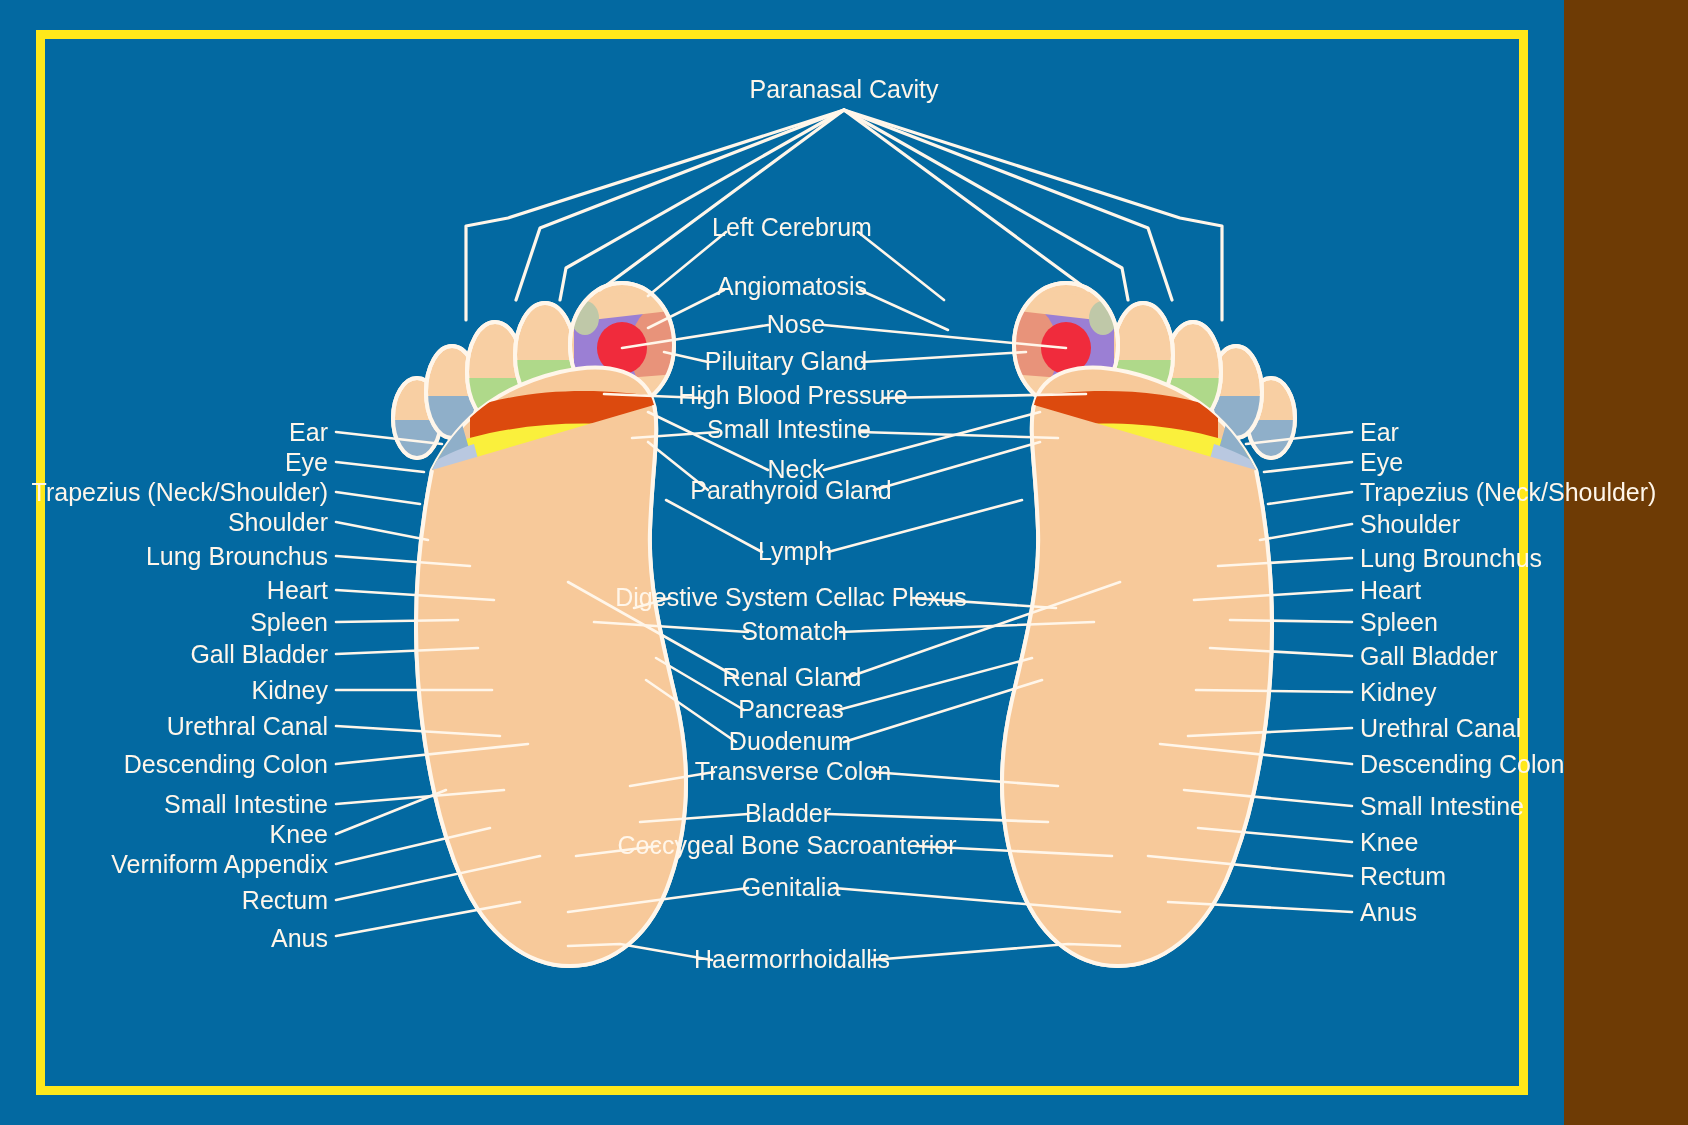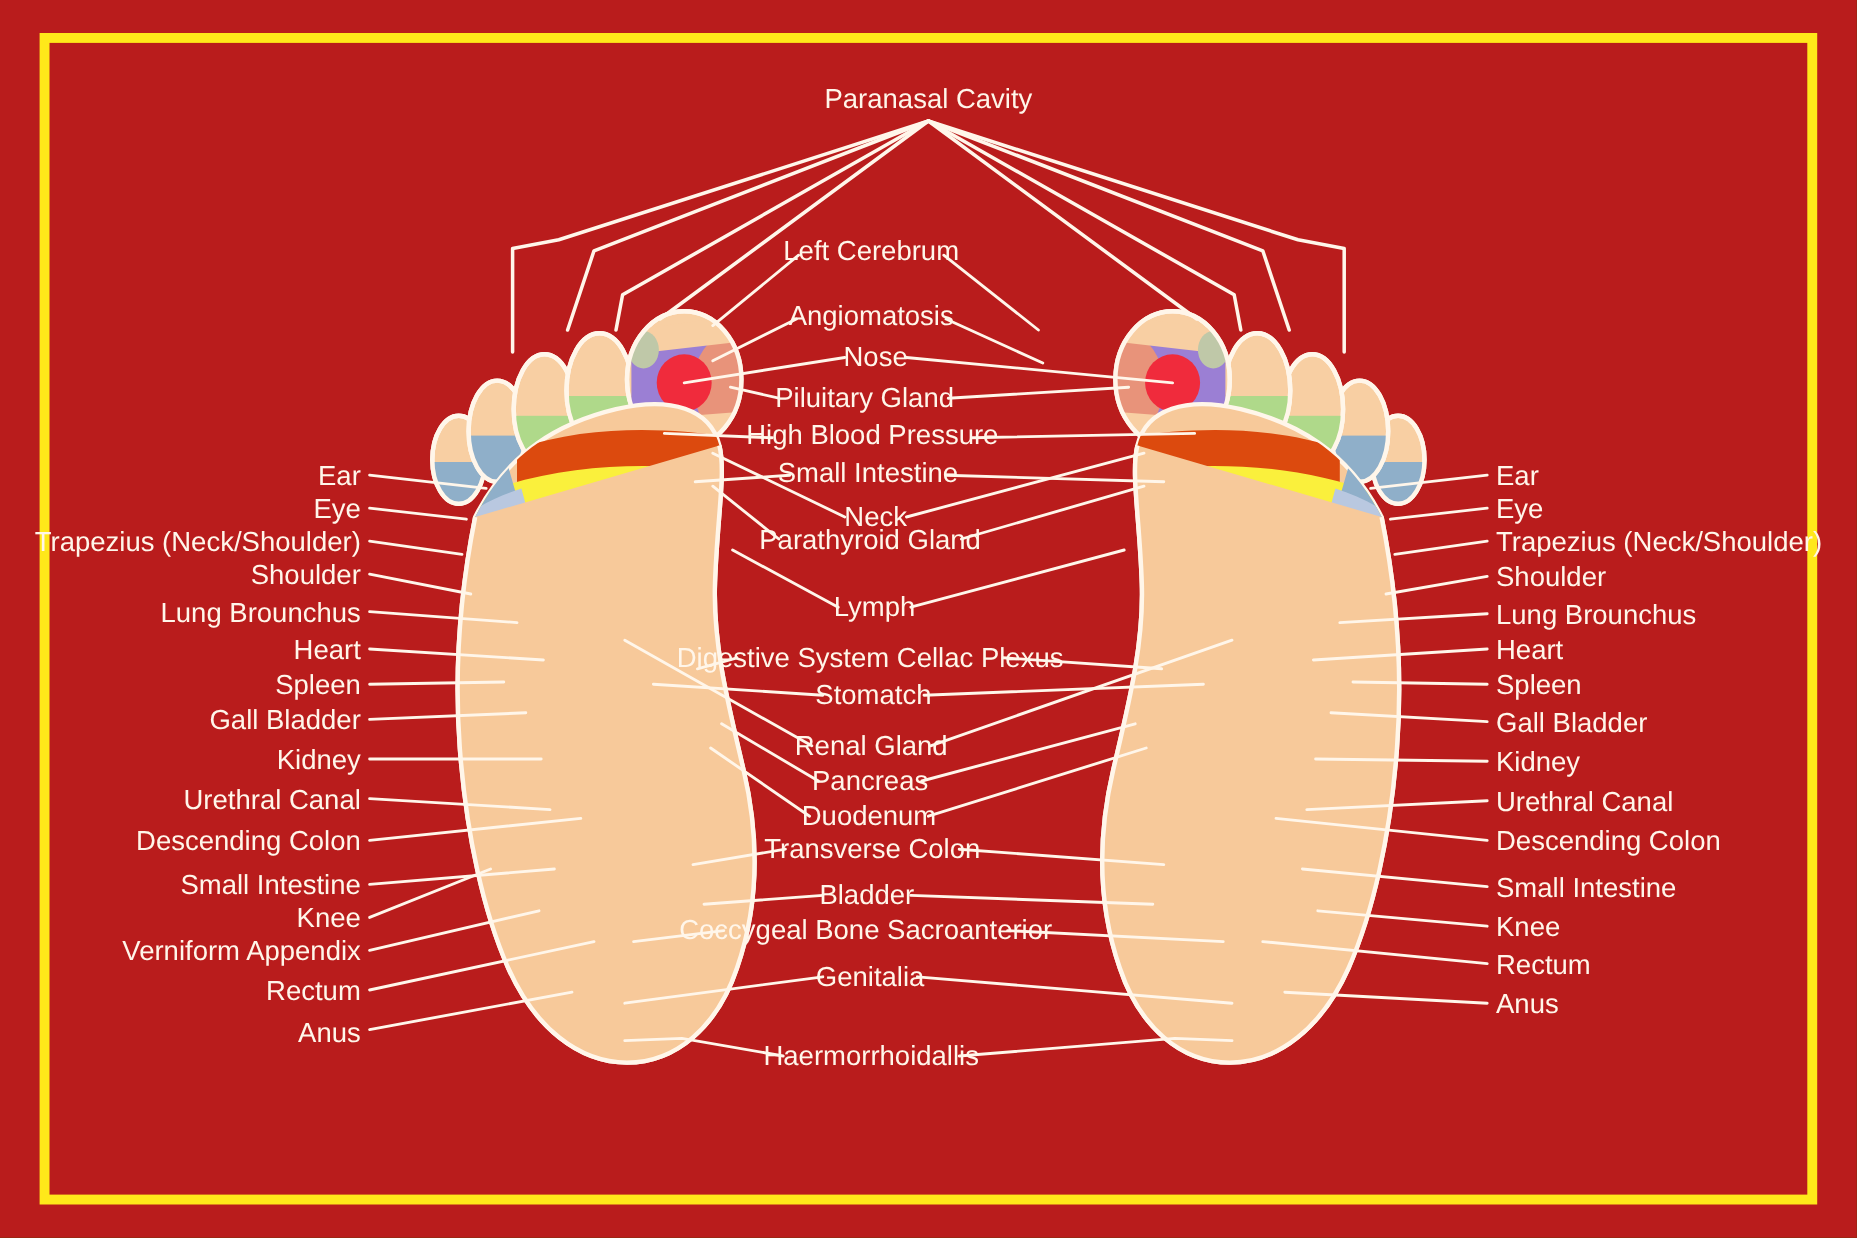--- a/index.html
+++ b/index.html
@@ -5,22 +5,22 @@
 <style>
   html,body{margin:0;padding:0;}
   body{
     width:1688px;height:1125px;
     background:#6E3B05;
     font-family:"Liberation Sans", sans-serif;
     overflow:hidden;
   }
   #chart-root{
     position:relative;
-    width:1688px;height:1125px;
-    background:#b91c1c;
+    width:1564px;height:1125px;
+    background:#0369a1;
   }
   #border-frame{
     position:absolute;
     left:36px;top:30px;right:36px;bottom:30px;
     border:9px solid #FFE81A;
     box-sizing:border-box;
     pointer-events:none;
   }
   #diagram-svg{
     position:absolute;left:0;top:0;

